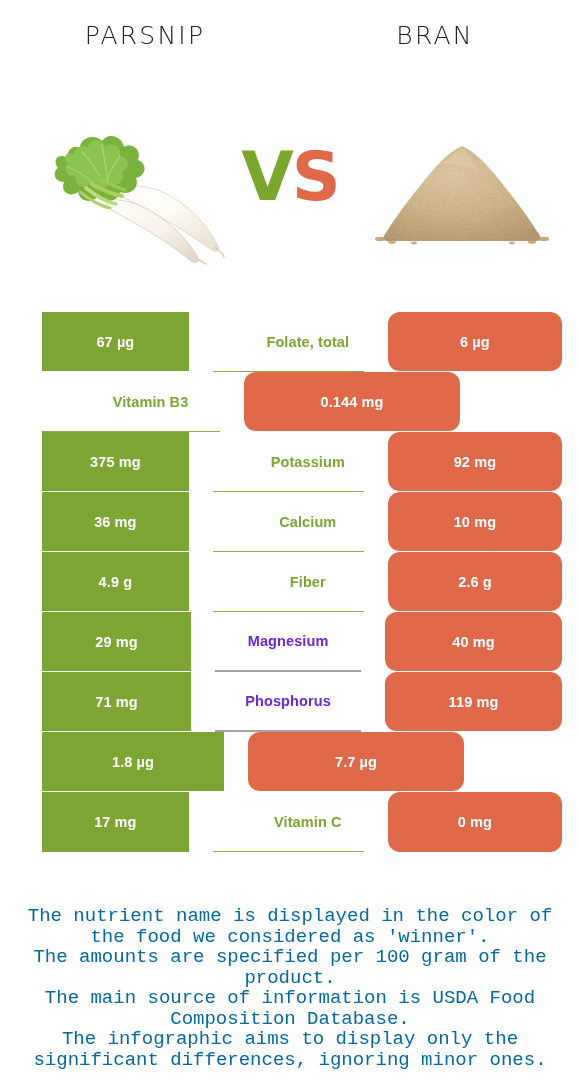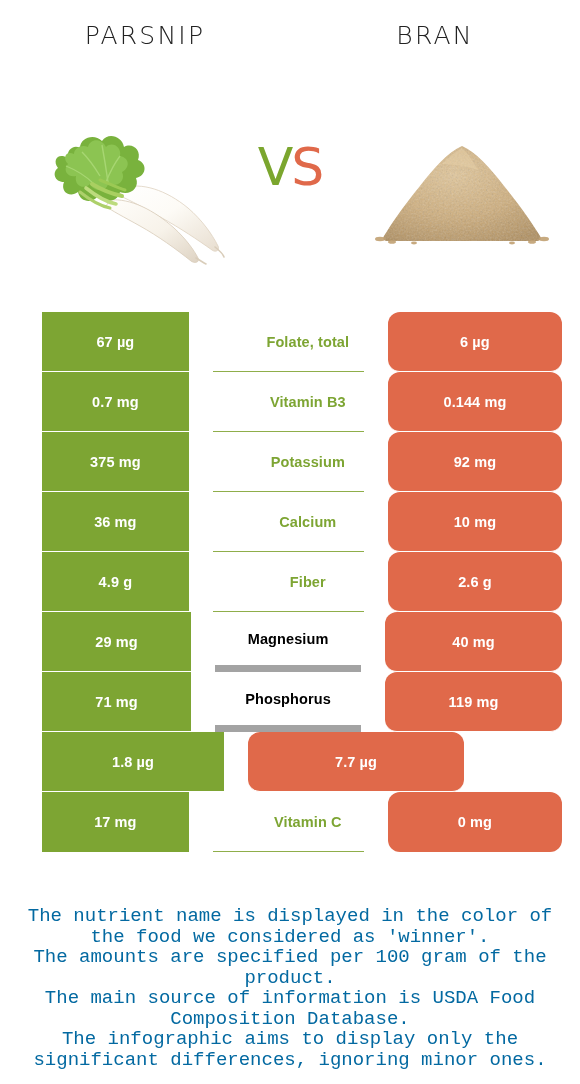--- a/index.html
+++ b/index.html
@@ -44,27 +44,27 @@
     position: absolute;
     top: 78px;
     left: 0;
     width: 580px;
     height: 200px;
   }
 
   .vs-wrap {
     position: absolute;
     left: 222px;
-    top: 46px;
+    top: 56px;
     width: 136px;
     height: 86px;
     text-align: center;
     font-family: "DejaVu Sans", sans-serif;
-    font-size: 52px;
-    font-weight: normal;
+    font-size: 68px;
+    font-weight: bold;
     line-height: 86px;
     letter-spacing: -2px;
   }
   .vs-v { color: #7BA62E; }
   .vs-s { color: #E0694A; }
 
   
   .parsnip {
     position: absolute;
     left: 30px;
@@ -116,21 +116,21 @@
     color: #ffffff;
     border-bottom: 1.5px solid #ffffff;
   }
   .cell.mid {
     width: 178px;
     background: #ffffff;
     font-size: 14.5px;
     font-weight: bold;
   }
   .cell.mid.win-green { color: #7DA533; border-bottom: 1px solid #8FAE4A; padding-left: 39px; }
-  .cell.mid.win-orange { color: #000000; border-bottom: 7px solid #a3a3a3; }
+  .cell.mid.win-orange { color: #6d28d9; border-bottom: 2px solid #a3a3a3; }
   .cell.right {
     width: 216px;
     background: #E0694A;
     color: #ffffff;
     border-bottom: 1.5px solid #ffffff;
     border-radius: 12px;
   }
   .trow:last-child .cell.left,
   .trow:last-child .cell.right { border-bottom: none; text-align: right; }
 
@@ -241,21 +241,20 @@
 
 <div class="table">
 
   <div class="trow">
     <div class="cell left">67 µg</div>
     <div class="cell mid win-green">Folate, total</div>
     <div class="cell right">6 µg</div>
   </div>
 
   <div class="trow">
-    <div class="cell left">0.7 mg</div>
     <div class="cell mid win-green">Vitamin B3</div>
     <div class="cell right">0.144 mg</div>
   </div>
 
   <div class="trow">
     <div class="cell left">375 mg</div>
     <div class="cell mid win-green">Potassium</div>
     <div class="cell right">92 mg</div>
   </div>
 

